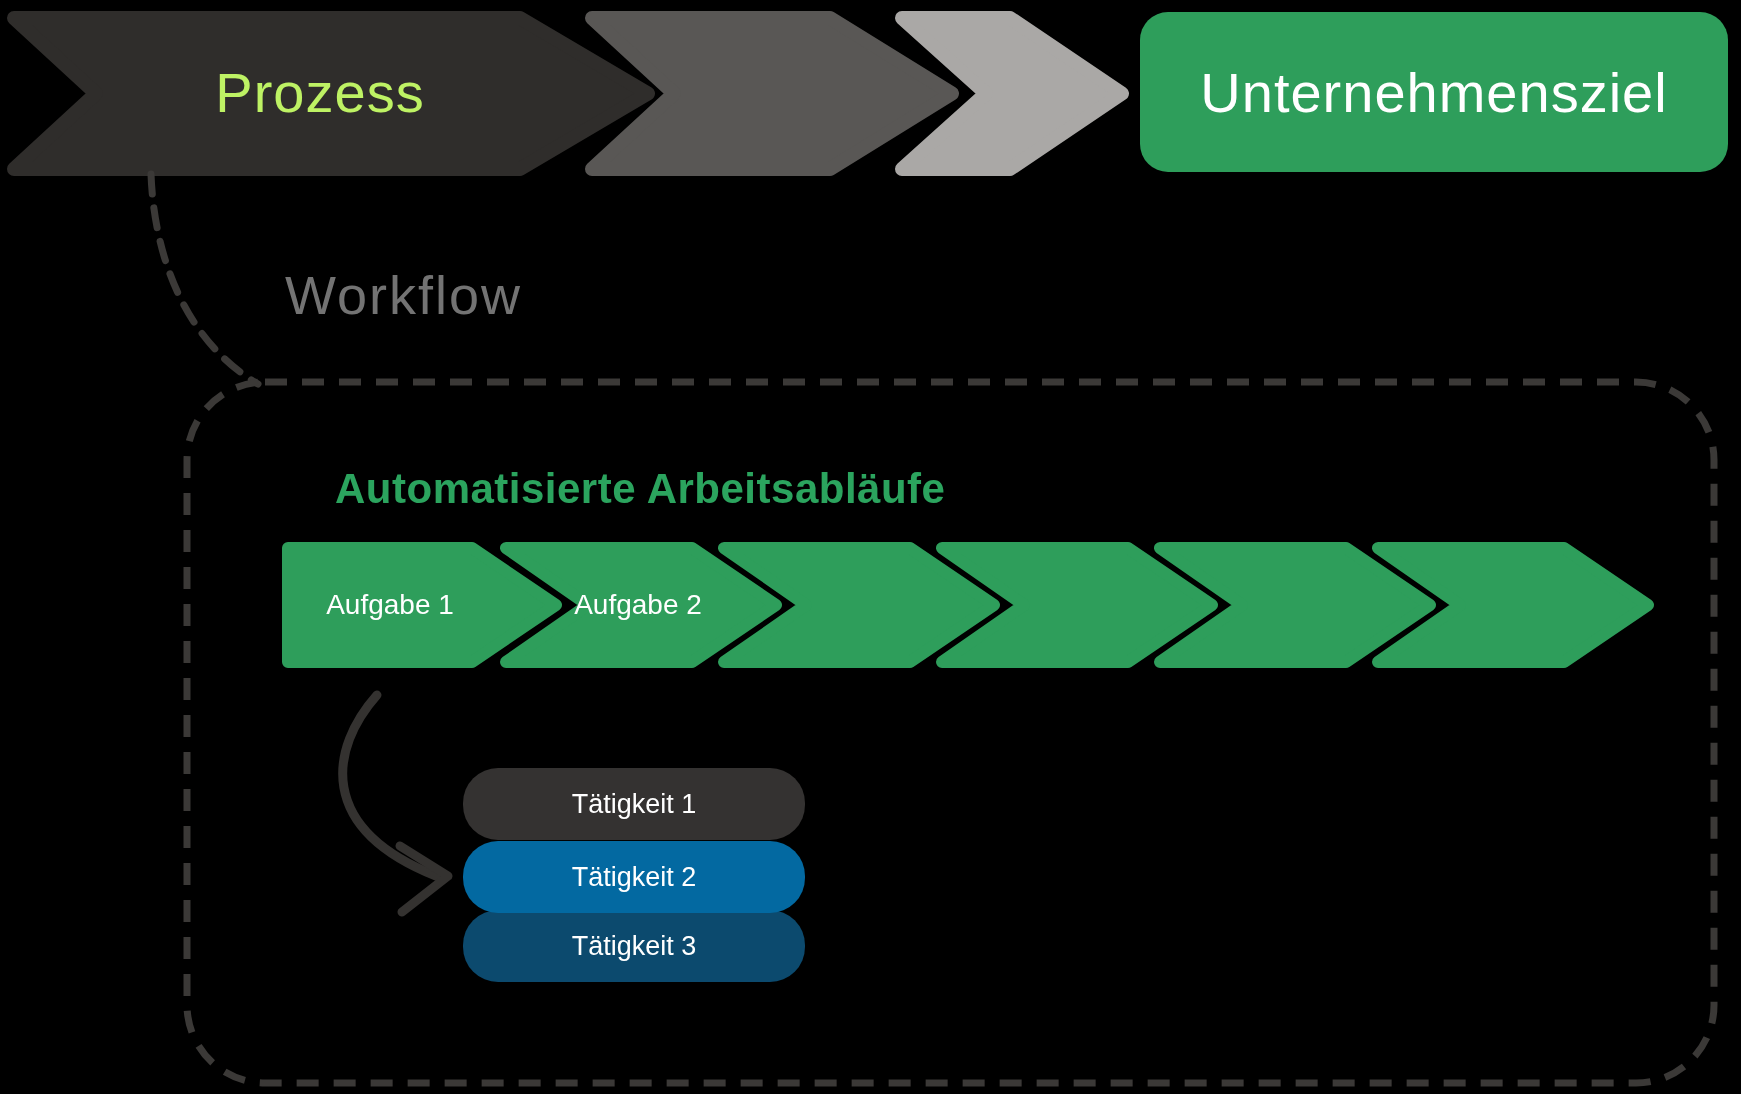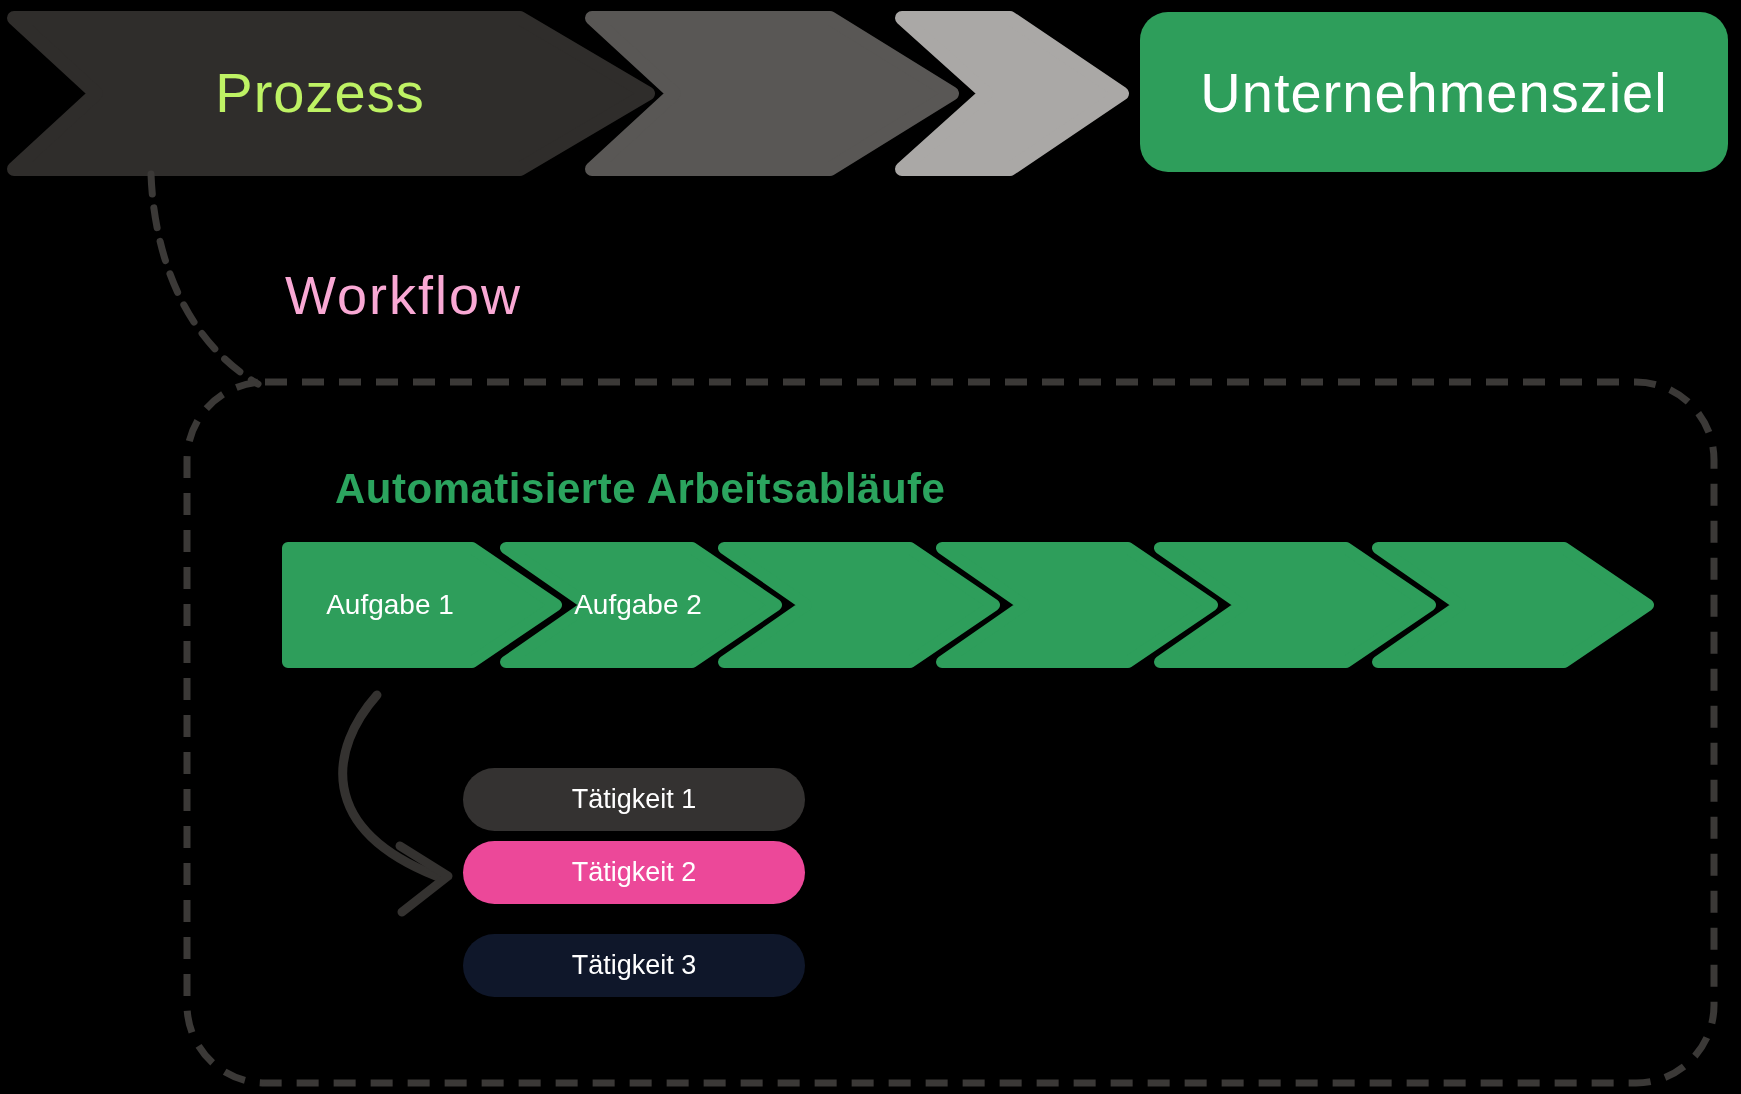--- a/index.html
+++ b/index.html
@@ -12,39 +12,39 @@
   .process-label{
     left:120px;top:62px;width:400px;height:62px;line-height:62px;
     text-align:center;font-size:56px;font-weight:500;letter-spacing:1px;color:#bef264;
   }
   .goal-box{
     position:absolute;left:1140px;top:12px;width:588px;height:160px;
     background:#2e9e5b;border-radius:28px;display:flex;align-items:center;justify-content:center;
   }
   .goal-label{font-size:56px;font-weight:500;letter-spacing:1px;color:#ffffff;}
   .workflow-label{
-    left:285px;top:264px;font-size:54px;font-weight:500;letter-spacing:2px;color:#f9a8d4;
+    left:285px;top:264px;font-size:54px;font-weight:500;letter-spacing:2px;color:#737373;
   }
   .heading-label{
     left:287px;top:465px;font-size:42px;font-weight:600;letter-spacing:0.5px;color:#2ba45e;margin-left:48px;
   }
   .task-label{
     top:586px;width:300px;height:38px;line-height:38px;text-align:center;
     font-size:28px;font-weight:400;color:#ffffff;
   }
   .task-label.t0{left:240px;}
   .task-label.t1{left:488px;}
   .pill{
-    position:absolute;left:463px;width:342px;height:63px;border-radius:35px;
+    position:absolute;left:463px;width:342px;height:72px;border-radius:35px;
     display:flex;align-items:center;justify-content:center;
   }
   .pill-label{font-size:27px;font-weight:400;color:#ffffff;}
   .pill.p1{top:768px;background:#343231;z-index:4;}
-  .pill.p2{top:841px;background:#ec4899;z-index:3;}
-  .pill.p3{top:910px;background:#0f172a;z-index:2;margin-top:24px;}
+  .pill.p2{top:841px;background:#0369a1;z-index:3;}
+  .pill.p3{top:910px;background:#0c4a6e;z-index:2;}
 </style>
 </head>
 <body>
 
 <div class="canvas">
 
   <svg class="layer" viewBox="0 0 1741 1094">
 
     <path d="M14,18 H520 L648,93.5 L520,169 H14 L96,93.5 Z" fill="#2f2d2b" stroke="#2f2d2b" stroke-width="14" stroke-linejoin="round"></path>
     <path d="M592,18 H830 L952,93.5 L830,169 H592 L674,93.5 Z" fill="#595755" stroke="#595755" stroke-width="14" stroke-linejoin="round"></path>

